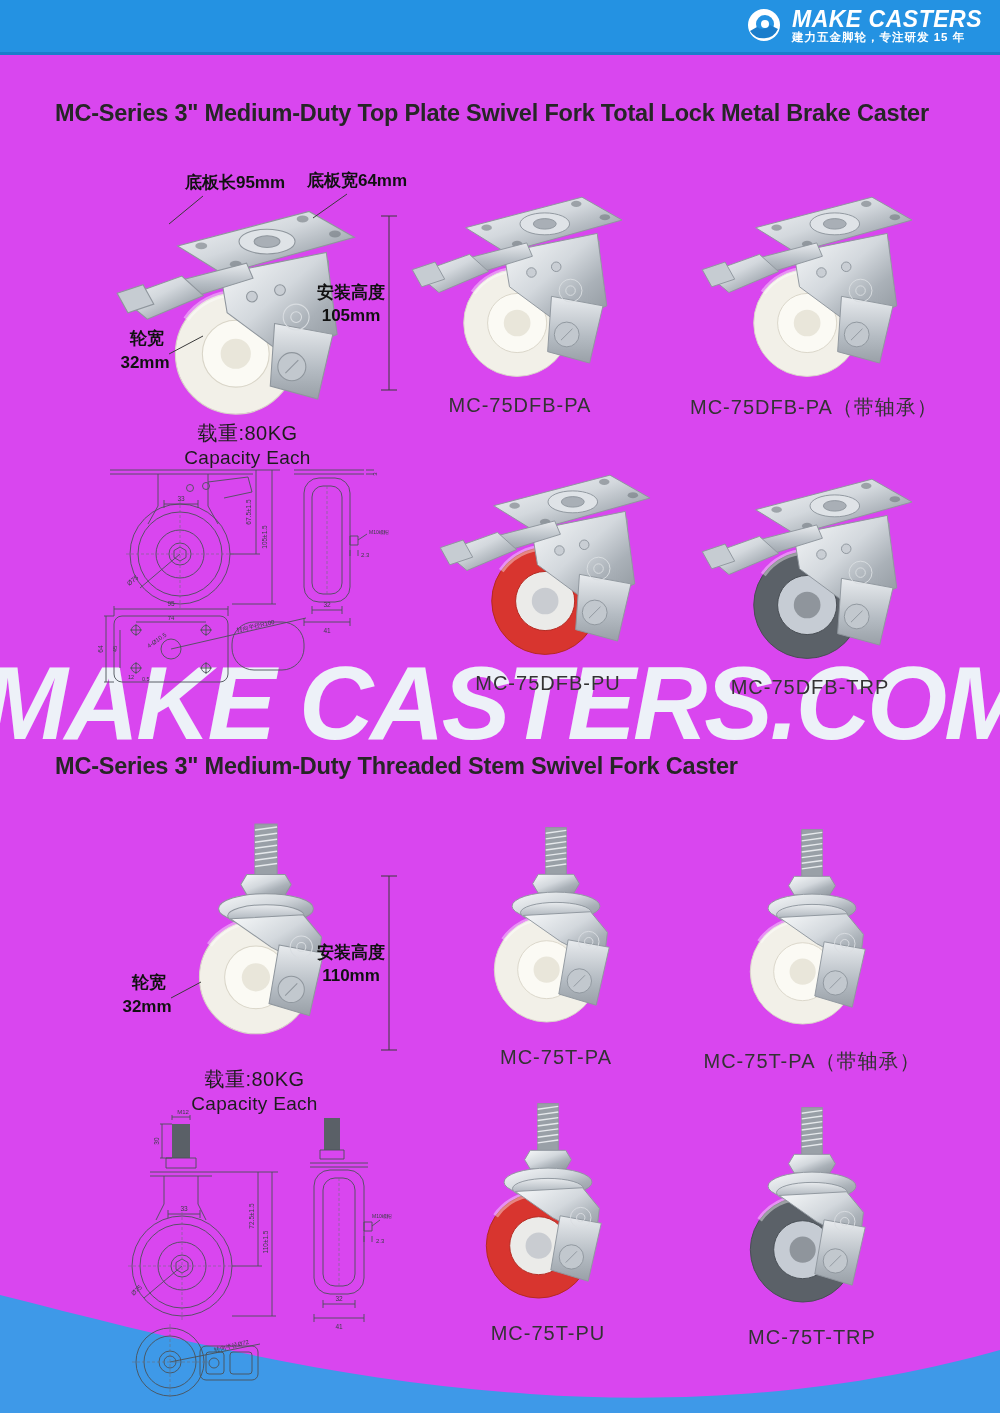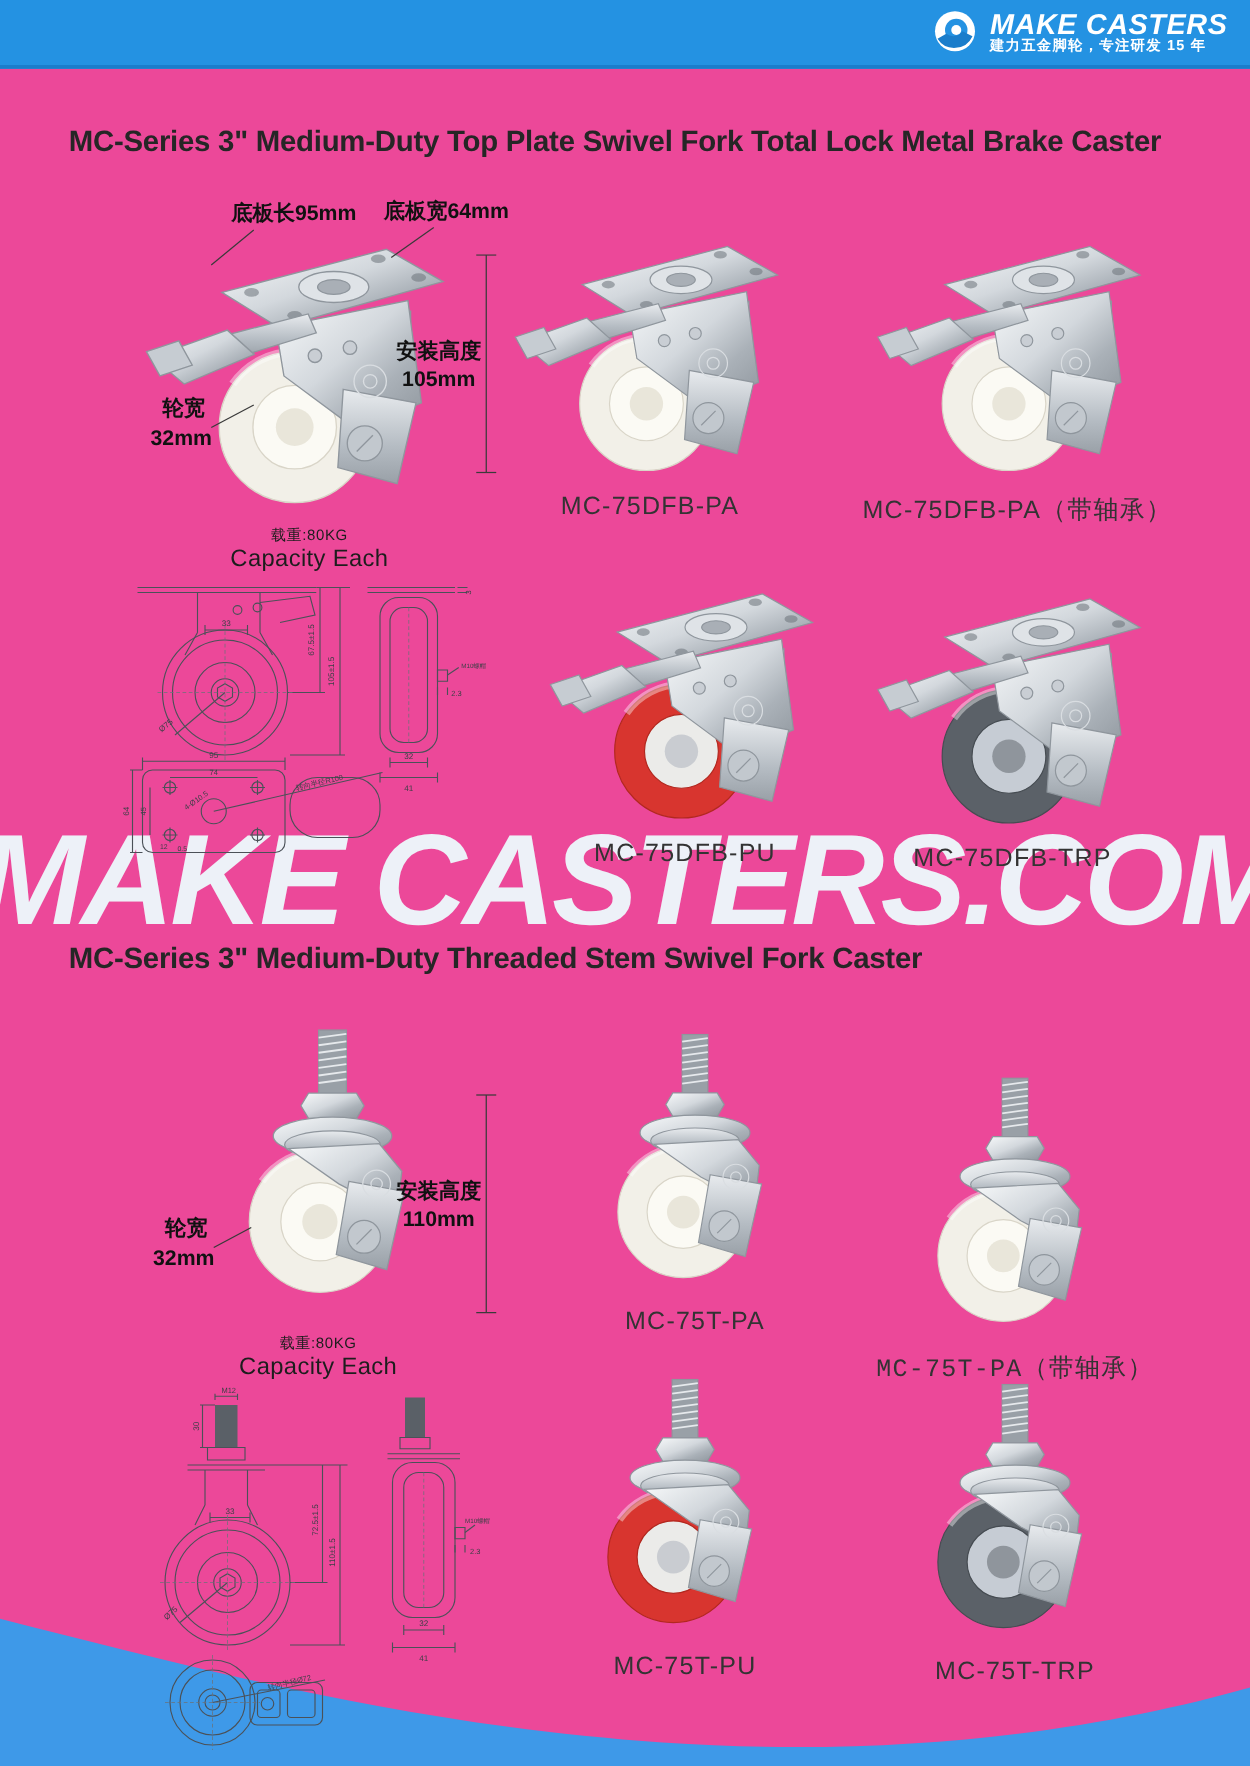--- a/index.html
+++ b/index.html
@@ -1,16 +1,16 @@
 <!DOCTYPE html>
 <html><head>
 <meta charset="utf-8">
 <style>
   html,body{margin:0;padding:0;background:#fff;}
-  .page{position:relative;width:1000px;height:1413px;overflow:hidden;background:#ec4899;
+  .page{position:relative;width:1000px;height:1413px;overflow:hidden;background:#d946ef;
         font-family:"Liberation Sans",sans-serif;color:#222;}
   
   .hdr{position:absolute;left:0;top:0;width:100%;height:52px;background:#2492e2;
        border-bottom:3px solid #1a7dcb;z-index:4;}
   .logo{position:absolute;right:18px;top:5px;display:flex;align-items:center;gap:8px;}
   .logo-txt{display:flex;flex-direction:column;align-items:flex-start;line-height:1.05;}
   .brand{color:#fff;font-size:23px;font-weight:bold;font-style:italic;letter-spacing:.5px;white-space:nowrap;}
   .tagline{color:#fff;font-size:11.5px;font-weight:bold;letter-spacing:1px;white-space:nowrap;margin-top:0;}
   
   .wm{position:absolute;left:-18px;top:645px;z-index:0;font-size:103px;font-weight:bold;font-style:italic;
@@ -19,21 +19,21 @@
   .sec-title{position:absolute;left:55px;margin:0;font-size:23.5px;font-weight:bold;color:#262626;
              letter-spacing:-.2px;z-index:2;white-space:nowrap;}
   
   .hero{position:absolute;z-index:2;}
   .hero .caster-holder{position:absolute;}
   .hero svg.anno{position:absolute;left:0;top:0;z-index:2;}
   .anno text{font-family:"Liberation Sans",sans-serif;font-weight:bold;fill:#111;}
   .anno line{stroke:#3a3a3a;stroke-width:1;}
   
   .capacity{position:absolute;text-align:center;z-index:2;color:#1d1d1d;}
-  .capacity .cn{font-size:12px;letter-spacing:.5px;}
+  .capacity .cn{font-size:20px;letter-spacing:.5px;}
   .capacity .en{font-size:19px;letter-spacing:.3px;}
   
   .cell{position:absolute;width:240px;z-index:2;}
   .cell .photo{height:205px;display:flex;align-items:flex-end;justify-content:center;}
   .cell .photo svg{width:100%;height:100%;}
   .cell .plabel{text-align:center;font-size:20px;color:#333;letter-spacing:1px;margin-top:9px;white-space:nowrap;}
   
   svg.dwg{position:absolute;z-index:3;}
   .dwg *{vector-effect:non-scaling-stroke;}
   .dwg .ln{stroke:#4b5158;stroke-width:.9;fill:none;}
@@ -75,21 +75,21 @@
         <div class="brand">MAKE CASTERS</div>
         <div class="tagline">建力五金脚轮，专注研发 15 年</div>
       </div>
     </div>
   </header>
 
   <div class="wm">MAKE CASTERS.COM</div>
 
   <h1 class="sec-title" style="top:100px;">MC-Series 3" Medium-Duty Top Plate Swivel Fork Total Lock Metal Brake Caster</h1>
 
-  <div class="hero" style="left:85px;top:146px;width:330px;height:262px;">
+  <div class="hero" style="left:85px;top:158px;width:330px;height:262px;">
     <div class="caster-holder" style="left:30px;top:34px;width:248px;">
         <svg viewBox="0 0 230 215" xmlns="http://www.w3.org/2000/svg" style="width:100%;display:block">
   <g stroke="#8f969d" stroke-width="1">
     <polygon points="58,50 180,18 222,42 100,76" fill="url(#gchrome)"></polygon>
     <g fill="#6d747b" stroke="none" opacity="0.55">
       <ellipse cx="80" cy="50" rx="5.5" ry="3.2"></ellipse>
               <ellipse cx="174" cy="25" rx="5.5" ry="3.2"></ellipse>
       <ellipse cx="204" cy="39" rx="5.5" ry="3.2"></ellipse>
               <ellipse cx="112" cy="67" rx="5.5" ry="3.2"></ellipse>
     </g>
@@ -495,21 +495,21 @@
               <circle cx="150" cy="128" r="11"></circle>
               <circle cx="150" cy="128" r="4.5"></circle>
             </g>
     <circle cx="140" cy="170" r="13" fill="#c2c8ce"></circle>
     <line x1="134" y1="176" x2="146" y2="164" stroke="#8f969d"></line>
   </g>
         </svg>
       </div>
     <div class="plabel">MC-75T-PA</div>
   </div>
-  <div class="cell" style="left:692px;top:857px;font-family:Liberation Mono, monospace;">
+  <div class="cell" style="left:692px;top:824px;">
     <div class="photo" style="height:215px">
         <svg viewBox="0 0 230 230" xmlns="http://www.w3.org/2000/svg" style="width:100%;display:block">
   <g stroke="#8f969d" stroke-width="1">
     <rect x="104" y="6" width="22" height="50" fill="#99a0a7"></rect>
             <line x1="104" y1="12" x2="126" y2="9" stroke="#e6e9ec" stroke-width="1.5"></line>
             <line x1="104" y1="18" x2="126" y2="15" stroke="#e6e9ec" stroke-width="1.5"></line>
             <line x1="104" y1="24" x2="126" y2="21" stroke="#e6e9ec" stroke-width="1.5"></line>
             <line x1="104" y1="30" x2="126" y2="27" stroke="#e6e9ec" stroke-width="1.5"></line>
             <line x1="104" y1="36" x2="126" y2="33" stroke="#e6e9ec" stroke-width="1.5"></line>
             <line x1="104" y1="42" x2="126" y2="39" stroke="#e6e9ec" stroke-width="1.5"></line>

